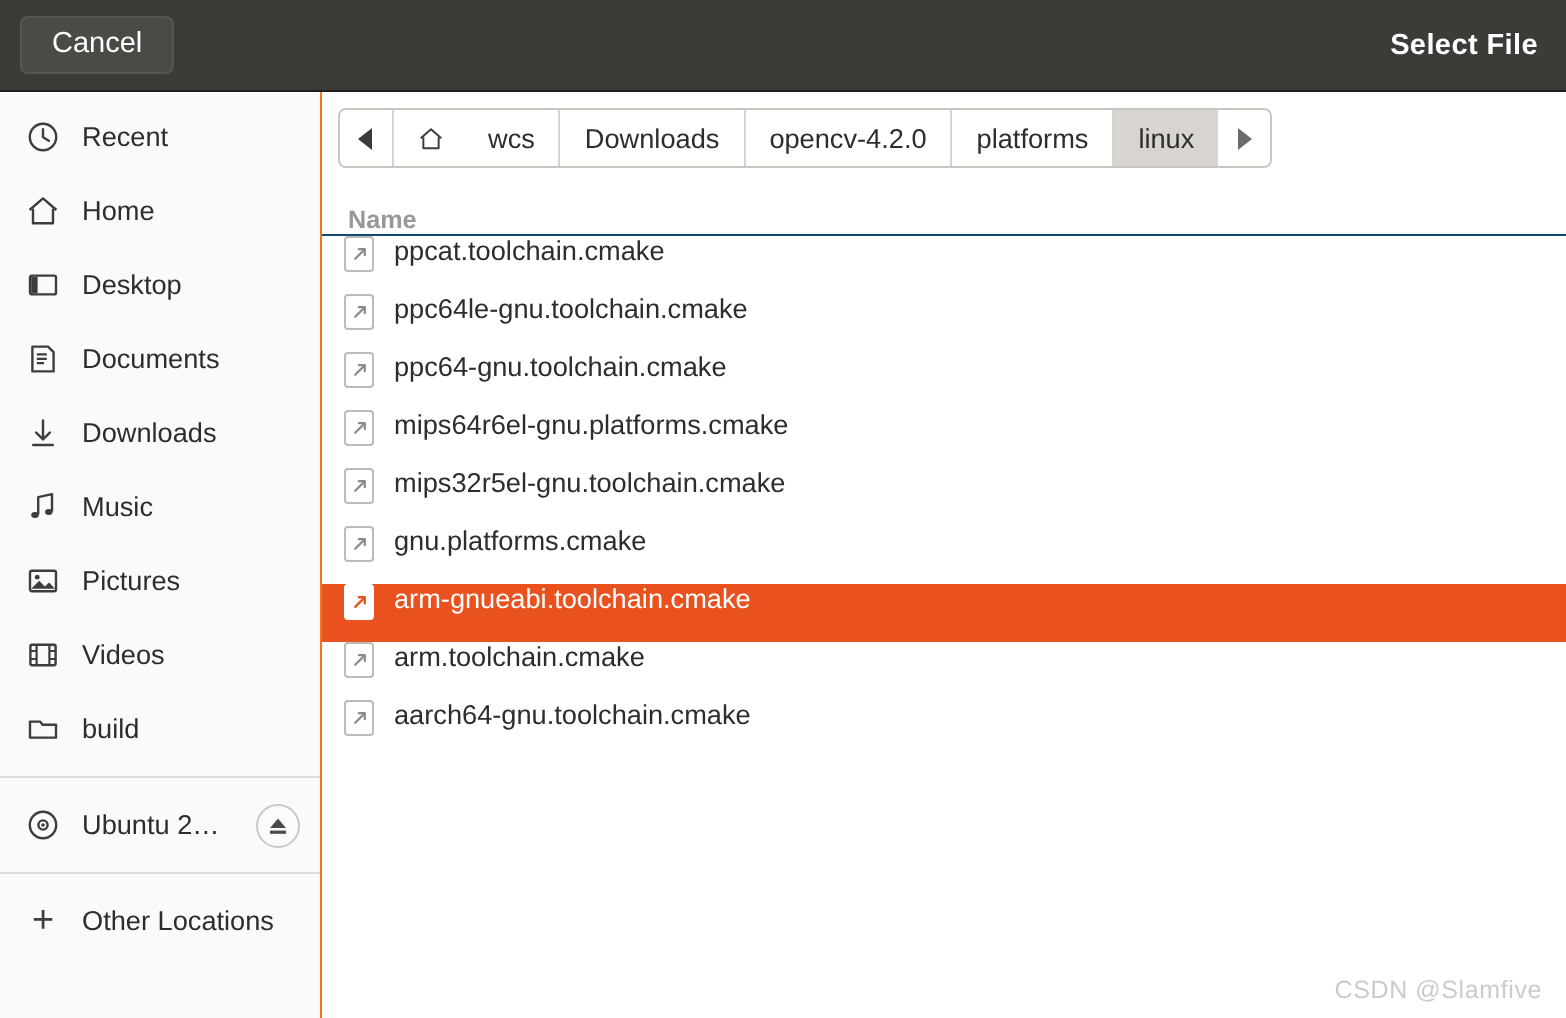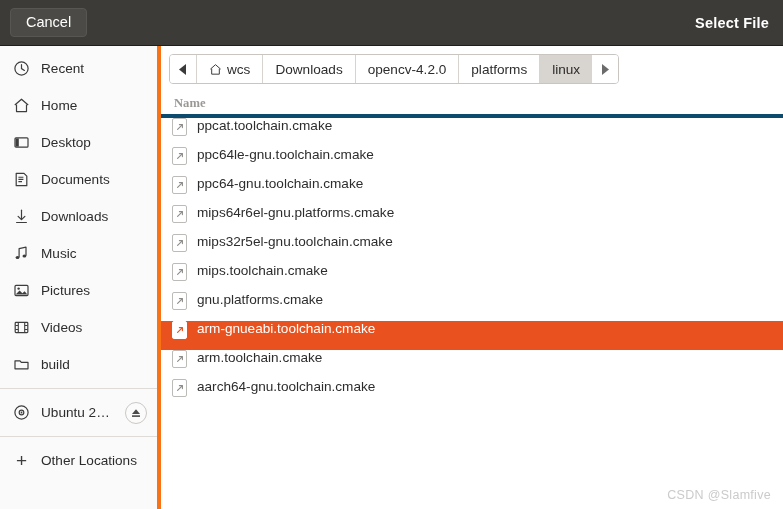--- a/index.html
+++ b/index.html
@@ -56,21 +56,21 @@
     flex: 1 1 auto;
     display: flex;
     min-height: 0;
   }
 
   
   .sidebar {
     width: 161px;
     flex: 0 0 161px;
     background: #fafafa;
-    border-right: 4px solid #f97316;
+    border-right: 1px solid #f97316;
     padding-top: 4px;
     display: flex;
     flex-direction: column;
     overflow: hidden;
   }
   .side-item {
     display: flex;
     align-items: center;
     height: 37px;
     padding: 0 10px 0 13px;
@@ -144,21 +144,21 @@
     align-items: stretch;
     height: 30px;
     border: 1px solid #c9c5c1;
     border-radius: 4px;
     overflow: hidden;
     background: #ffffff;
   }
   .crumb {
     display: flex;
     align-items: center;
-    gap: 5px;
+    gap: 22px;
     padding: 0 12px;
     font-size: 13.6px;
     color: #2d2d2d;
     background: #ffffff;
     border-right: 1px solid #d7d3cf;
     cursor: pointer;
     white-space: nowrap;
   }
   .crumb:last-child { border-right: none; }
   .crumb.active { background: #d8d4d0; }
@@ -167,25 +167,24 @@
     color: #3a3a3a;
   }
   .crumb.arrow.right { border-right: none; }
   .crumb svg { display: block; }
 
   
   .colhead {
     height: 26px;
     flex: 0 0 26px;
     display: flex;
-    align-items: center;
+    align-items: flex-end;
     padding-left: 13px;
-    border-bottom: 4px solid #0c4a6e;
-    background: #ffffff;
-    font-family: Liberation Serif, serif;
+    border-bottom: 1px solid #0c4a6e;
+    background: #ffffff;
   }
   .colhead-label {
     font-size: 12.6px;
     font-weight: bold;
     color: #9a9894;
   }
 
   
   .filelist {
     flex: 1 1 auto;
@@ -452,29 +451,20 @@
             </span>
             <span class="file-name">mips32r5el-gnu.toolchain.cmake</span>
           </div>
           <div class="filerow">
             <span class="file-ico">
               <svg width="10" height="10" viewBox="0 0 10 10">
                 <path d="M2.6 7.4 L7.2 2.8" stroke="#8d8b88" stroke-width="1.1" stroke-linecap="round"></path>
                 <path d="M4.4 2.6 H7.4 V5.6" fill="none" stroke="#8d8b88" stroke-width="1.1" stroke-linecap="round" stroke-linejoin="round"></path>
               </svg>
             </span>
-            <span class="file-name">mips.toolchain.cmake</span>
-          </div>
-          <div class="filerow">
-            <span class="file-ico">
-              <svg width="10" height="10" viewBox="0 0 10 10">
-                <path d="M2.6 7.4 L7.2 2.8" stroke="#8d8b88" stroke-width="1.1" stroke-linecap="round"></path>
-                <path d="M4.4 2.6 H7.4 V5.6" fill="none" stroke="#8d8b88" stroke-width="1.1" stroke-linecap="round" stroke-linejoin="round"></path>
-              </svg>
-            </span>
             <span class="file-name">gnu.platforms.cmake</span>
           </div>
           <div class="filerow selected">
             <span class="file-ico">
               <svg width="10" height="10" viewBox="0 0 10 10">
                 <path d="M2.6 7.4 L7.2 2.8" stroke="#e9521f" stroke-width="1.2" stroke-linecap="round"></path>
                 <path d="M4.4 2.6 H7.4 V5.6" fill="none" stroke="#e9521f" stroke-width="1.2" stroke-linecap="round" stroke-linejoin="round"></path>
               </svg>
             </span>
             <span class="file-name">arm-gnueabi.toolchain.cmake</span>

